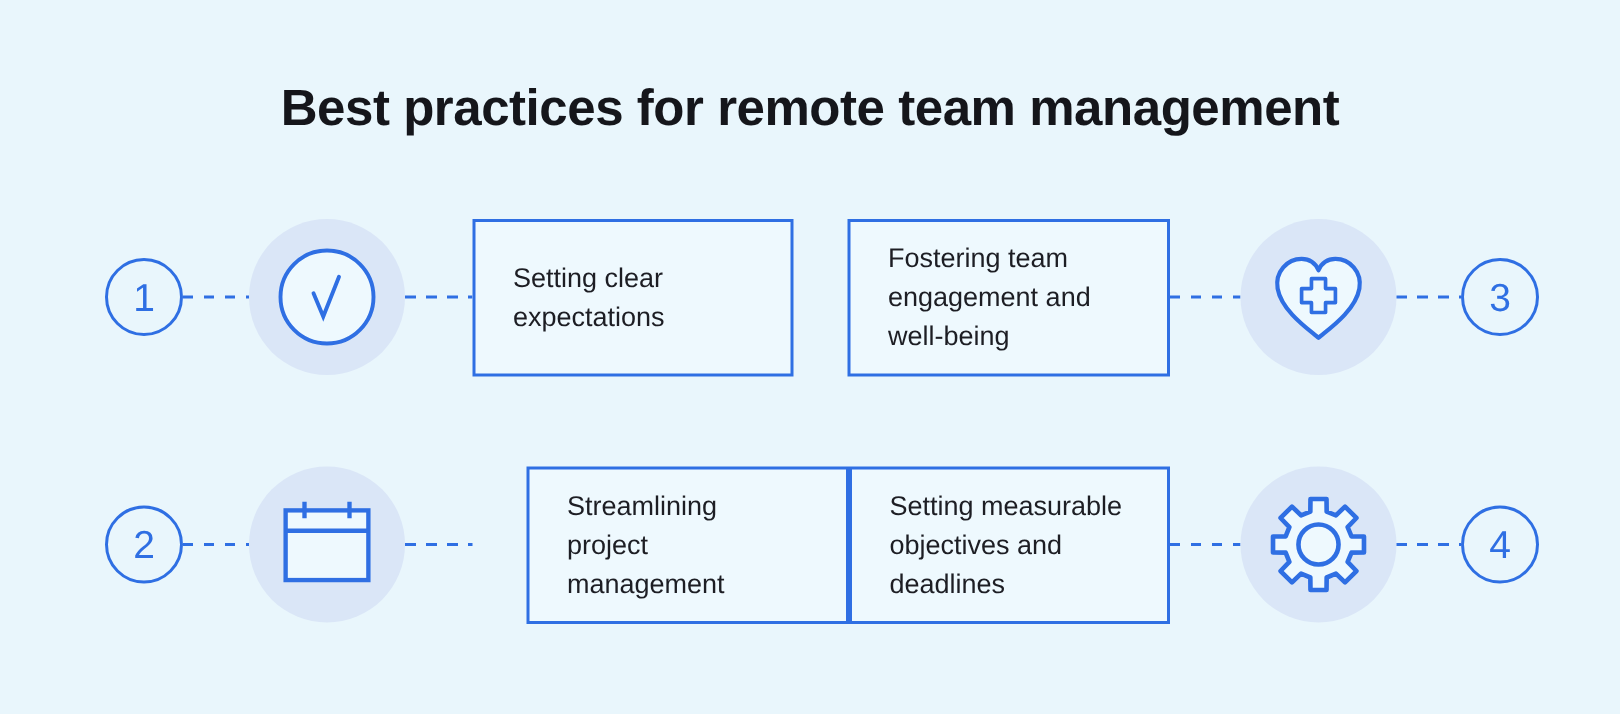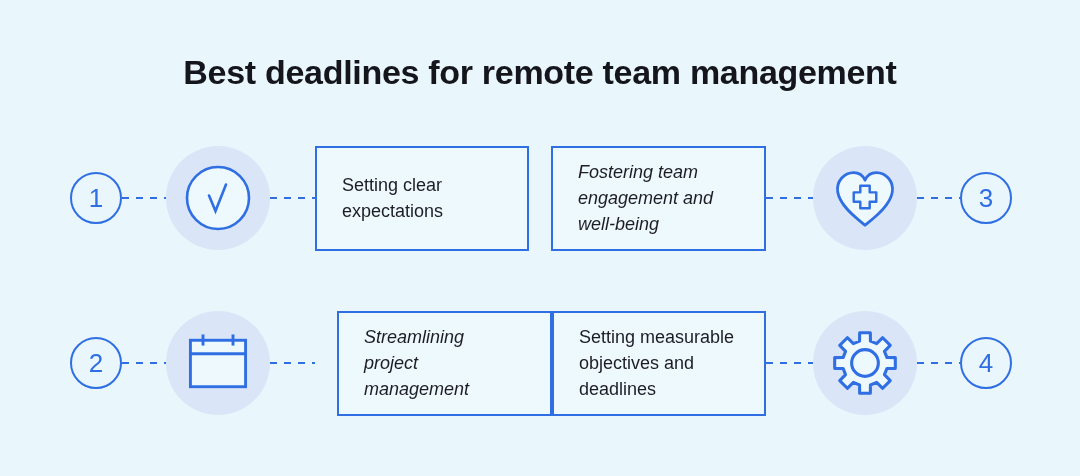--- a/index.html
+++ b/index.html
@@ -80,21 +80,21 @@
   .text-box{
     height:105px;
     border:2px solid var(--accent);
     background:var(--box-fill);
     display:flex;
     align-items:center;
     padding-left:25px;
     padding-right:10px;
   }
   .box-left{width:214px;}
-  .box-right{width:215px;margin-left:22px;font-style:italic;}
+  .box-right{width:215px;margin-left:36px;}
   .box-label{
     font-size:18px;
     line-height:26px;
     color:var(--text-color);
     white-space:pre-line;
   }
   .icon-svg{display:block;}
   .stroke-shape{
     stroke:var(--accent);
     fill:var(--icon-fill);
@@ -102,21 +102,21 @@
   .stroke-line{
     stroke:var(--accent);
     fill:none;
   }
 </style>
 </head>
 <body>
 
 <div class="canvas">
 
-  <div class="title">Best deadlines for remote team management</div>
+  <div class="title">Best practices for remote team management</div>
 
   <div class="row row-1">
     <div class="num-circle ml">
       <span>1</span>
     </div>
     <div class="connector c1"></div>
     <div class="soft-circle">
       <svg class="icon-svg" width="66" height="66" viewBox="0 0 66 66">
         <circle class="stroke-shape" cx="33" cy="33" r="31" stroke-width="2.6"></circle>
         <polyline class="stroke-line" points="24,30.5 30.5,46 41,19.5" stroke-width="2.6" stroke-linecap="round"></polyline>

